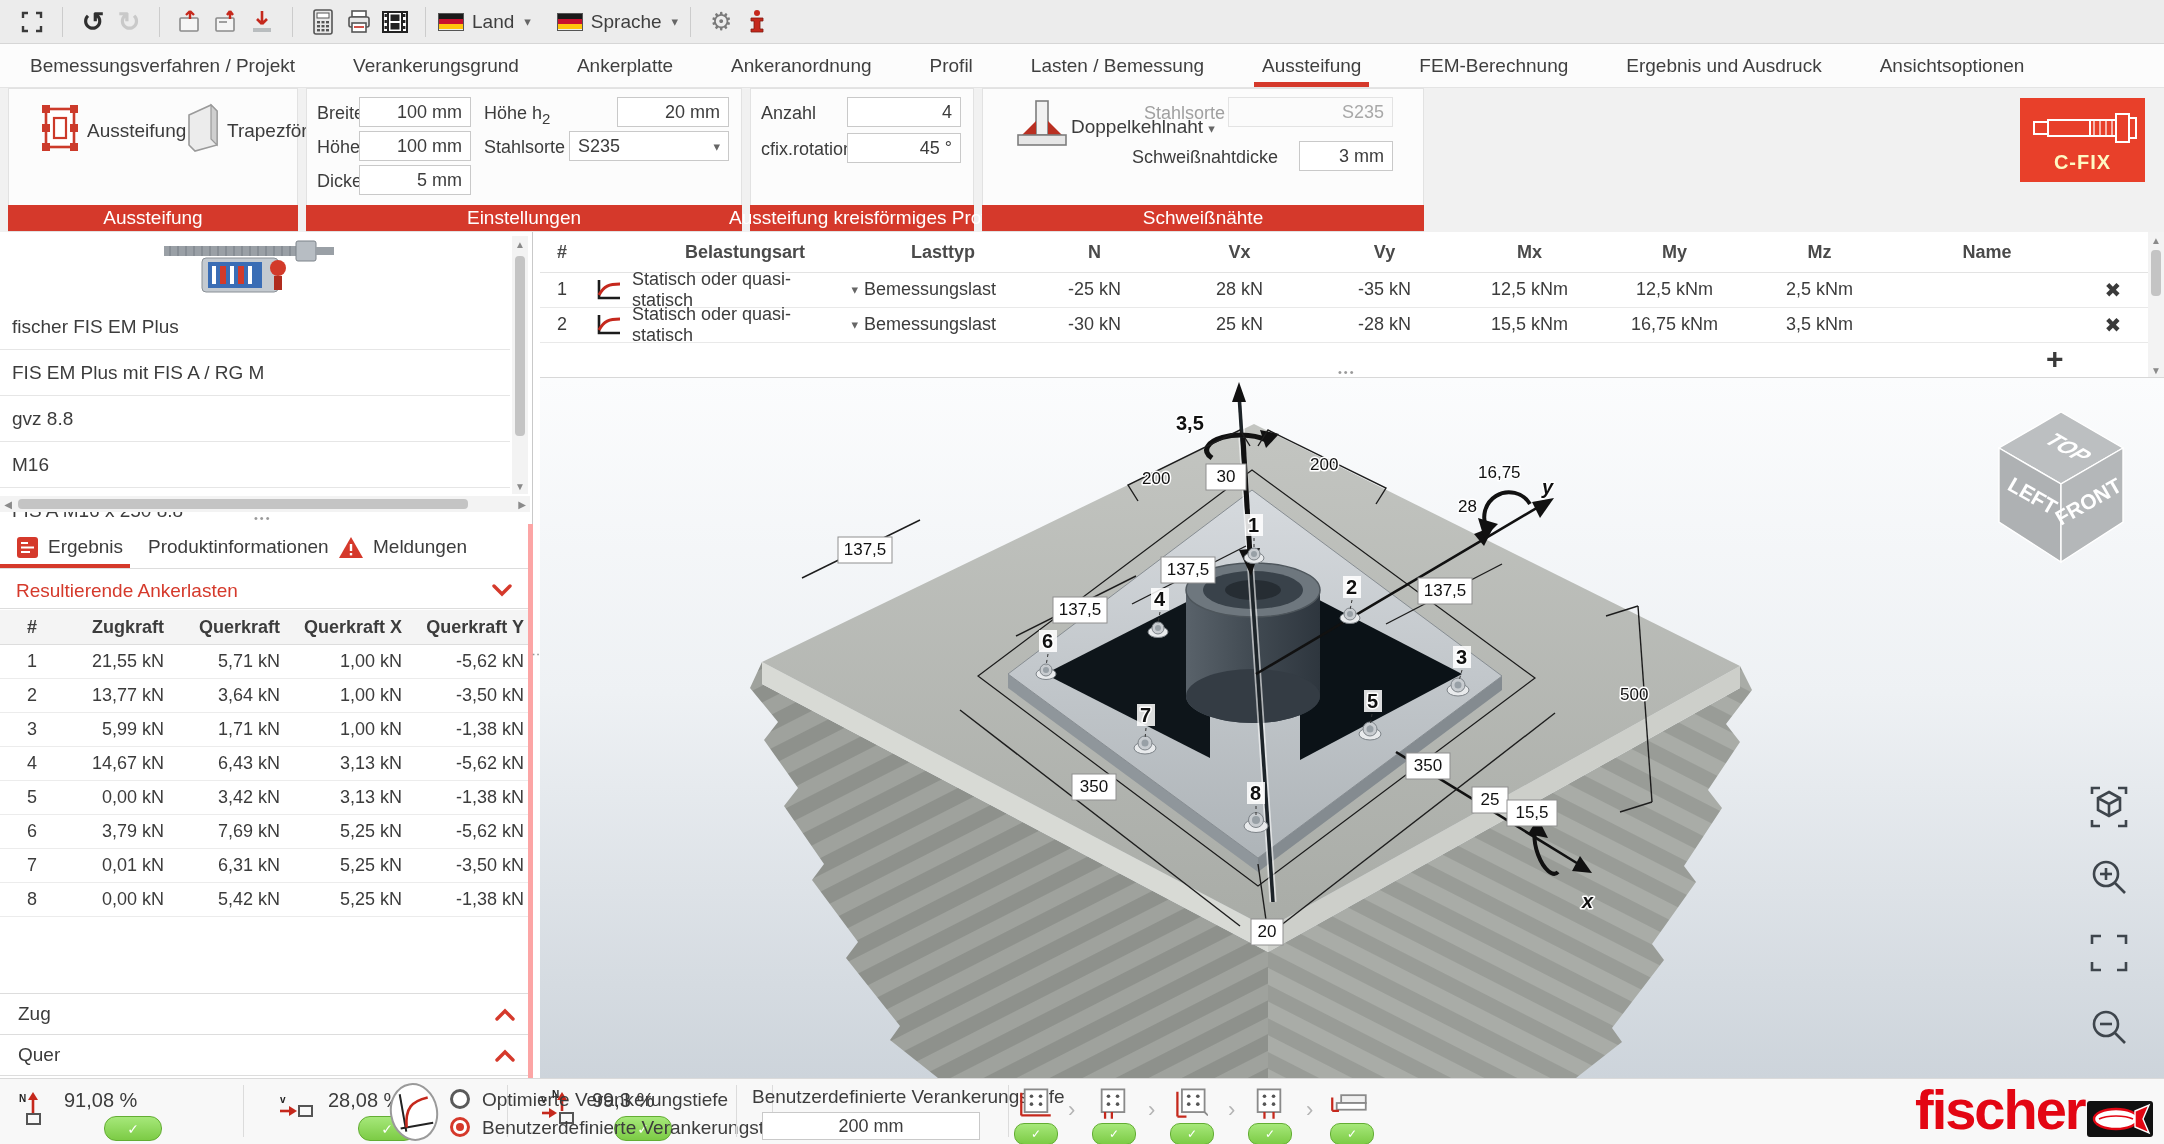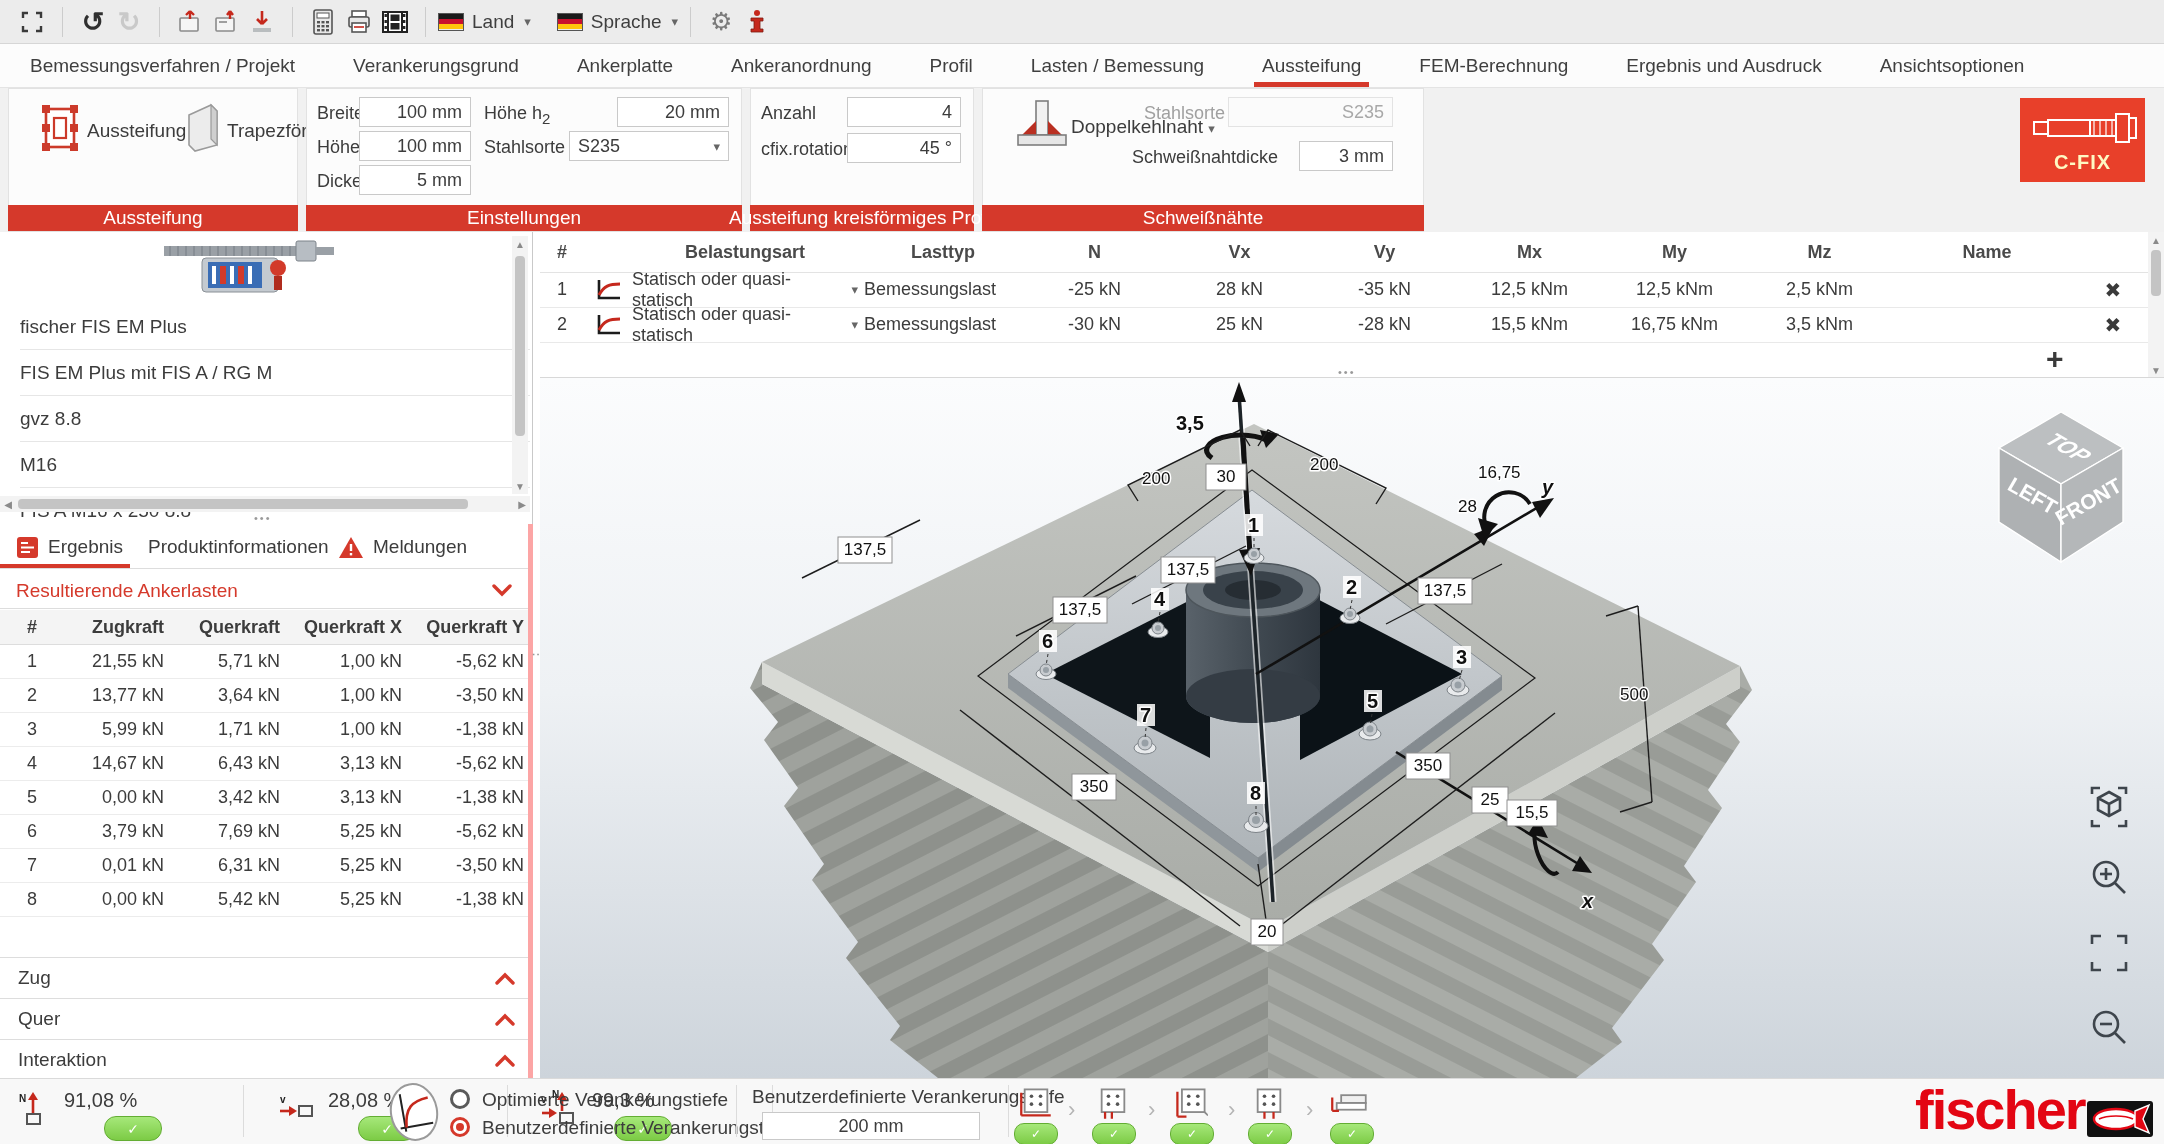--- a/index.html
+++ b/index.html
@@ -41,38 +41,38 @@
          font-size:18px;color:#3c3c3c;text-align:right;padding:0 8px;box-sizing:border-box;height:30px;}
   .field.dis{background:#fbfbfb;border-color:#e3e3e3;color:#a8a8a8;}
   .selectbox{position:absolute;background:#fff;border:1px solid #c9c9c9;height:30px;box-sizing:border-box;
              display:flex;align-items:center;justify-content:space-between;padding:0 8px;font-size:18px;cursor:pointer;}
   .dd-item{position:absolute;display:flex;flex-direction:row;align-items:center;cursor:pointer;}
   .dd-label{font-size:19px;color:#3c3c3c;margin-top:6px;white-space:nowrap;}
 
   
   #product-panel{left:0;top:232px;width:533px;height:292px;background:#fff;border-right:1px solid #c9c9c9;box-sizing:border-box;overflow:hidden;}
   .prod-row{position:absolute;left:0;width:510px;height:46px;border-bottom:1px solid #e6e6e6;display:flex;align-items:center;
-            box-sizing:border-box;font-size:19px;cursor:pointer;margin-left:20px;}
+            padding-left:12px;box-sizing:border-box;font-size:19px;cursor:pointer;}
   .sbar{position:absolute;background:#f3f3f3;}
   .sbar .arr{position:absolute;font-size:10px;color:#8a8a8a;width:16px;height:16px;display:flex;align-items:center;justify-content:center;cursor:pointer;}
   .sbar .thumb{position:absolute;background:#c4c4c4;border-radius:4px;cursor:pointer;}
   .splitter-dots{position:absolute;color:#9a9a9a;font-size:11px;letter-spacing:2px;cursor:pointer;}
 
   #results-panel{left:0;top:524px;width:533px;height:554px;background:#fff;border-right:5px solid #fca5a5;box-sizing:border-box;overflow:hidden;}
   .rtab{position:absolute;top:4px;height:38px;display:flex;align-items:center;font-size:19px;cursor:pointer;}
   .rtab-underline{position:absolute;left:0;top:40px;width:130px;height:4px;background:var(--red);}
   .rtabs-border{position:absolute;left:0;top:44px;width:533px;height:1px;background:#ddd;}
   #res-section-title{position:absolute;left:16px;top:56px;font-size:19px;color:var(--red);}
   .res-head{position:absolute;left:0;top:86px;width:533px;height:34px;background:#f4f4f4;border-bottom:1px solid #ddd;
             display:flex;align-items:center;font-weight:bold;font-size:18px;color:#3c3c3c;}
   .res-row{position:absolute;left:0;width:533px;height:34px;border-bottom:1px solid #ececec;display:flex;align-items:center;font-size:18px;}
   .rc1{width:64px;text-align:center;} .rc2{width:100px;text-align:right;} .rc3{width:116px;text-align:right;}
   .rc4{width:122px;text-align:right;} .rc5{width:122px;text-align:right;}
   .res-sec{position:absolute;left:0;width:533px;height:41px;border-top:1px solid #ddd;display:flex;align-items:center;
-           justify-content:space-between;padding:0 18px;box-sizing:border-box;font-size:19px;cursor:pointer;}
+           justify-content:space-between;padding:0 18px;box-sizing:border-box;font-size:19px;cursor:pointer;margin-top:36px;}
 
   
   #loads{left:540px;top:232px;width:1608px;height:146px;background:#fff;}
   .lrow{position:absolute;left:0;width:1608px;display:flex;align-items:center;font-size:18px;}
   .lhead{height:40px;font-weight:bold;color:#4a4a4a;border-bottom:1px solid #e3e3e3;}
   .lbody{height:35px;border-bottom:1px solid #e9e9e9;}
   .lc-num{width:44px;text-align:center;} .lc-icon{width:48px;display:flex;justify-content:center;}
   .lc-art{width:232px;display:flex;align-items:center;justify-content:space-between;padding-right:6px;box-sizing:border-box;}
   .lc-typ{width:158px;} .lc-val{width:145px;text-align:center;} .lc-name{width:190px;} .lc-x{width:62px;text-align:center;}
   .xbtn{font-size:20px;color:#3a3a3a;cursor:pointer;}

